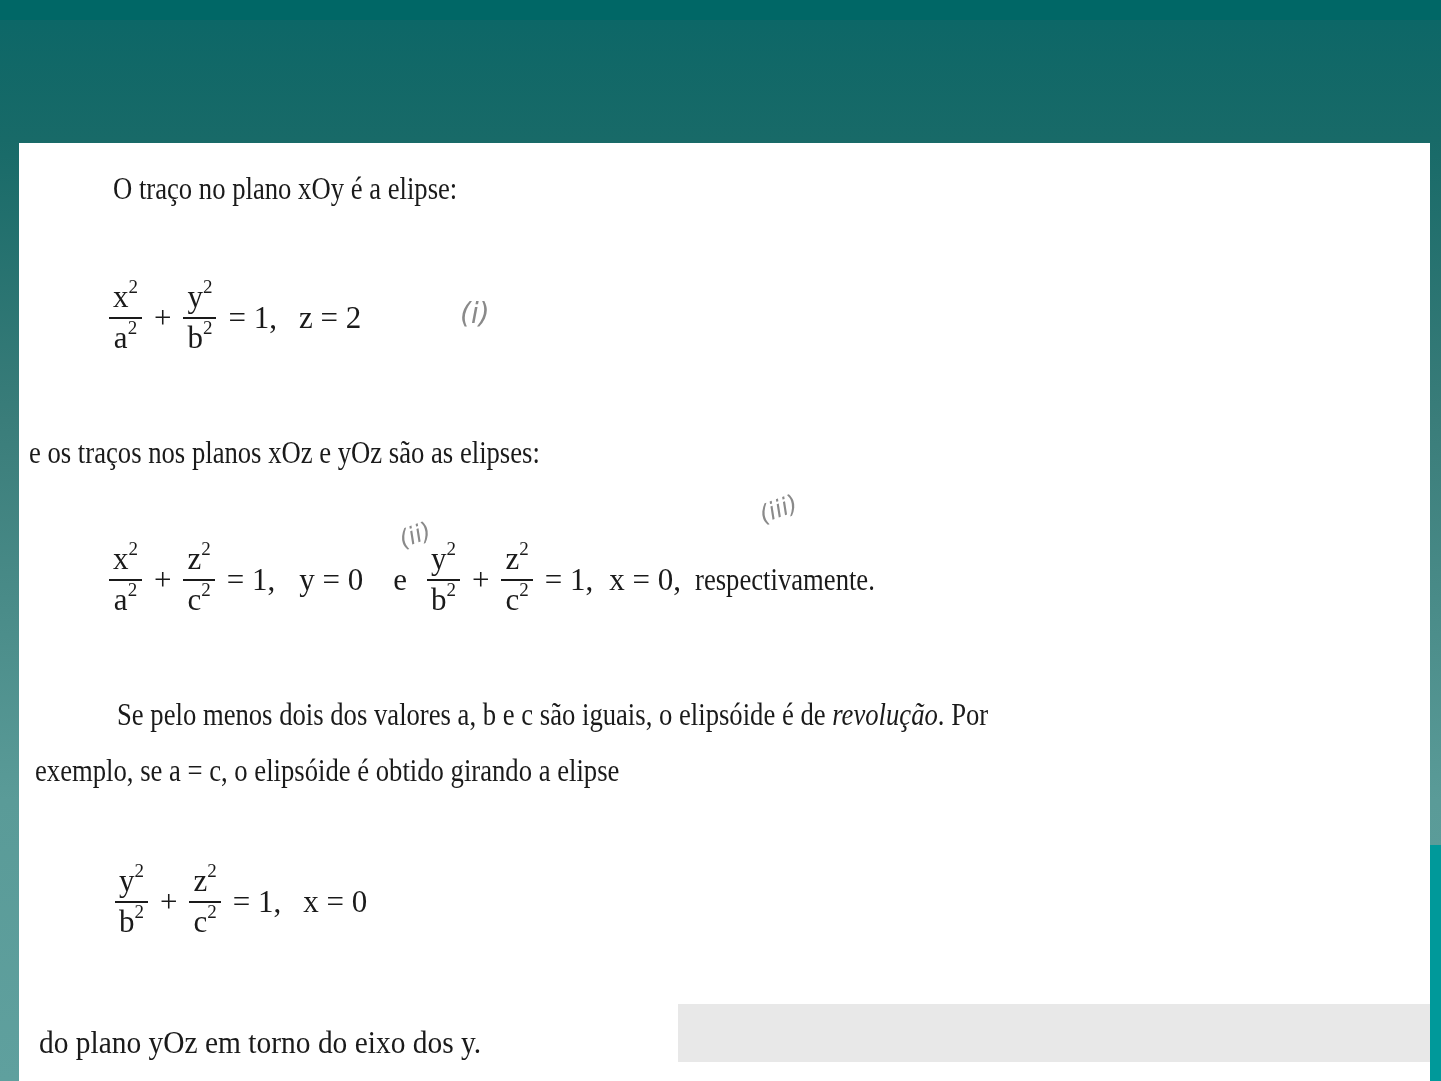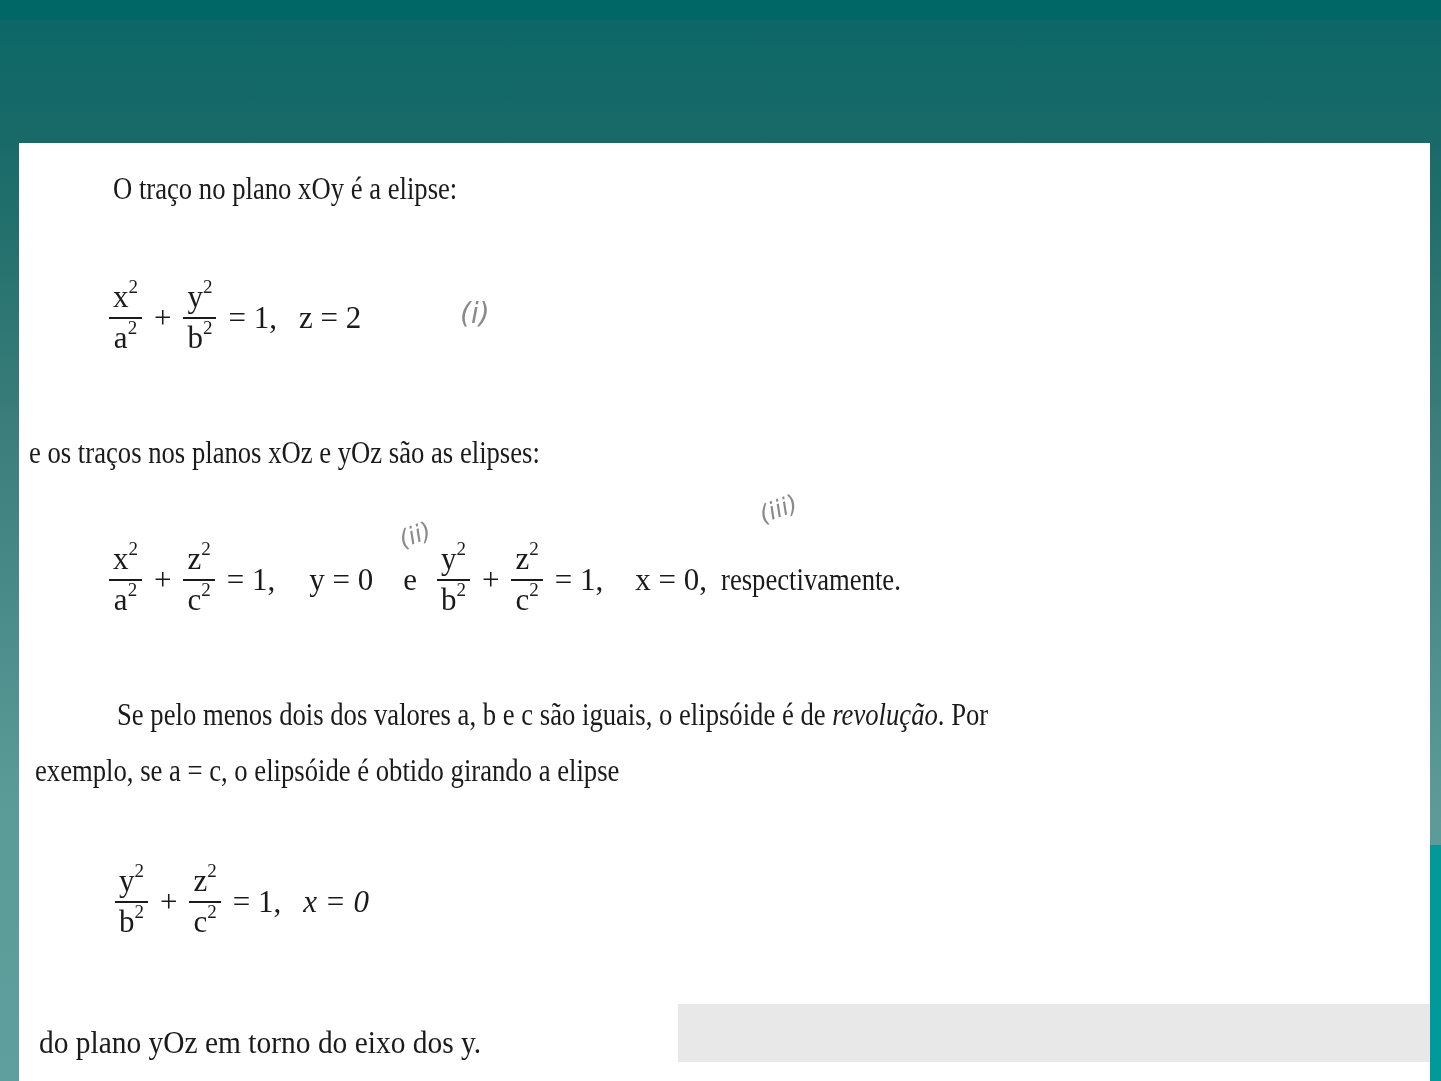--- a/index.html
+++ b/index.html
@@ -62,35 +62,35 @@
       <span class="bar"></span>
       <span class="den"><span>a</span><sup>2</sup></span>
     </span>
     <span class="op">+</span>
     <span class="frac">
       <span class="num"><span>z</span><sup>2</sup></span>
       <span class="bar"></span>
       <span class="den"><span>c</span><sup>2</sup></span>
     </span>
     <span class="op">=  1,</span>
-    <span style="margin-left:26px;">y = 0</span>
+    <span style="margin-left:16px;">y = 0</span>
     <span style="margin-left:30px; margin-right:16px;">e</span>
     <span class="frac">
       <span class="num"><span>y</span><sup>2</sup></span>
       <span class="bar"></span>
       <span class="den"><span>b</span><sup>2</sup></span>
     </span>
     <span class="op">+</span>
     <span class="frac">
       <span class="num"><span>z</span><sup>2</sup></span>
       <span class="bar"></span>
       <span class="den"><span>c</span><sup>2</sup></span>
     </span>
     <span class="op">=  1,</span>
-    <span style="margin-left:24px;">x = 0,</span>
+    <span style="margin-left:8px;">x = 0,</span>
     <span class="narrow" style="margin-left:14px; display:inline-block;">respectivamente.</span>
   </div>
   <div class="hand" style="left:380px; top:378px; transform:rotate(-20deg); font-size:24px;">(ii)</div>
   <div class="hand" style="left:740px; top:352px; transform:rotate(-20deg); font-size:24px;">(iii)</div>
 
   <div class="txt narrow" style="left:98px; top:556px;">
     <span>Se  pelo  menos  dois  dos  valores   a,  b   e   c    são  iguais,  o  elipsóide  é  de</span>
     <span class="it">revolução</span><span>.  Por</span>
   </div>
   <div class="txt narrow" style="left:16px; top:612px;">exemplo, se  a = c, o elipsóide é obtido girando a elipse</div>
@@ -101,19 +101,19 @@
       <span class="bar"></span>
       <span class="den"><span>b</span><sup>2</sup></span>
     </span>
     <span class="op">+</span>
     <span class="frac">
       <span class="num"><span>z</span><sup>2</sup></span>
       <span class="bar"></span>
       <span class="den"><span>c</span><sup>2</sup></span>
     </span>
     <span class="op">=  1,</span>
-    <span style="margin-left:14px;font-style:italic;">x = 0</span>
+    <span style="margin-left:14px;">x = 0</span>
   </div>
 
   <div class="txt" style="left:20px; top:884px; transform:scaleX(0.95); transform-origin:left top;">do  plano   yOz   em  torno  do  eixo  dos   y.</div>
 
   <div class="graybox"></div>
 </div>
 
 </body></html>

